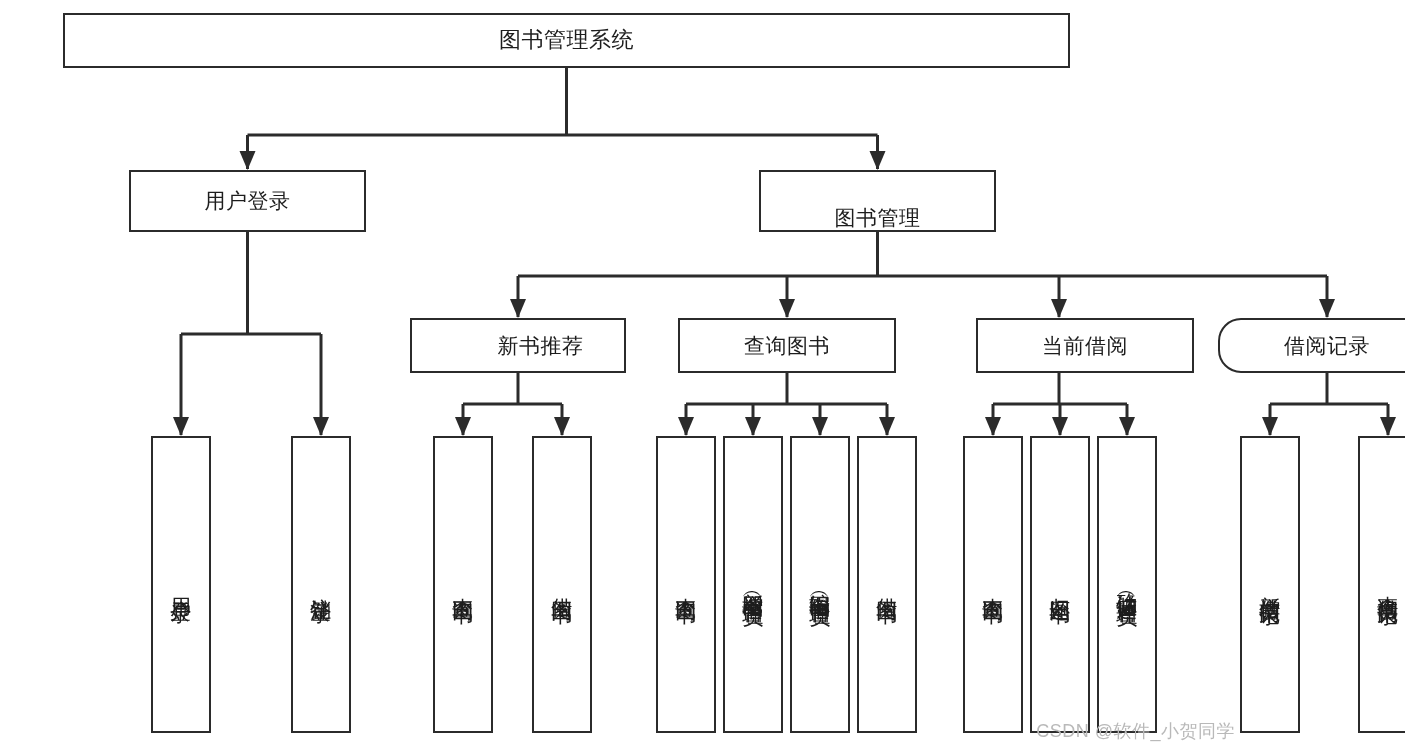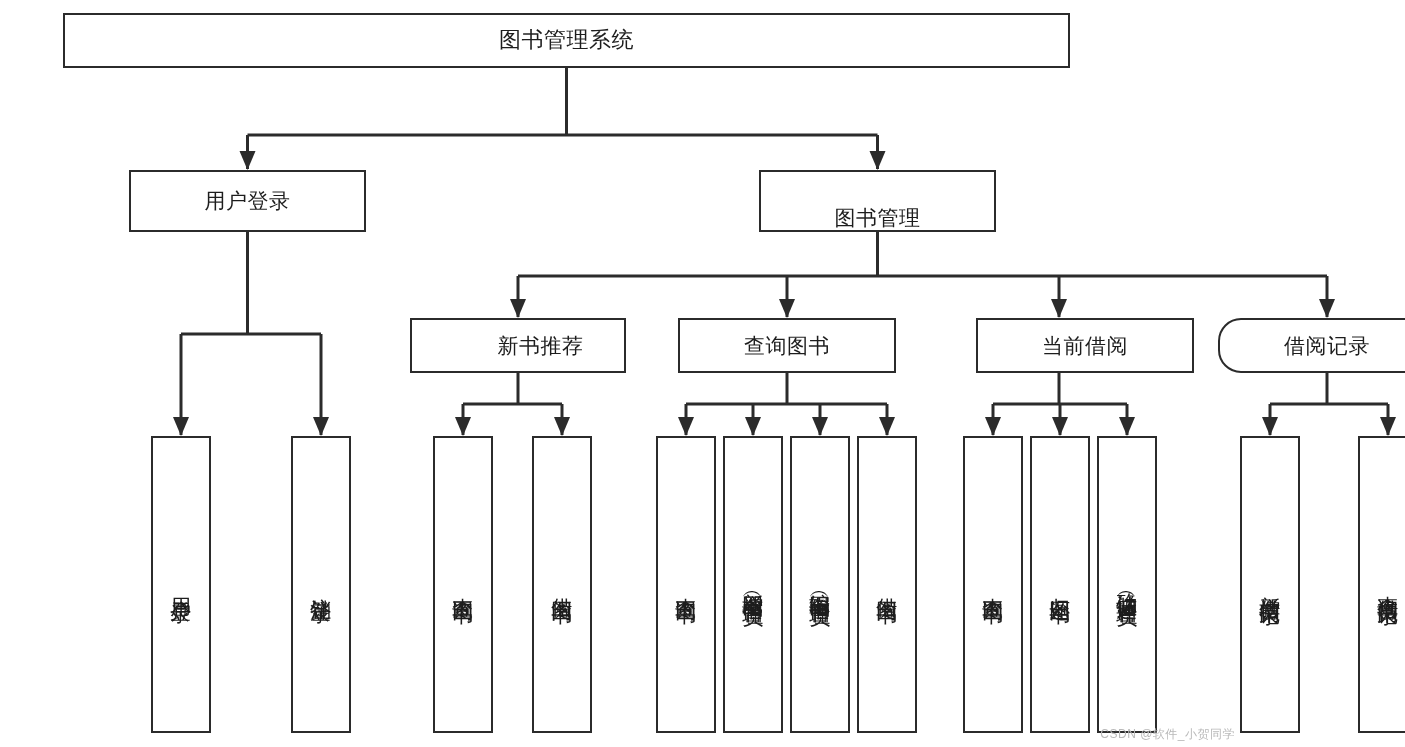--- a/index.html
+++ b/index.html
@@ -42,21 +42,21 @@
     line-height:1.22;
     letter-spacing:2px;
     white-space:nowrap;
     max-height:100%;
   }
   #root-node .label{font-size:22px;}
   .watermark{
     position:absolute;
     right:8px;
     bottom:4px;
-    font-size:12px;
+    font-size:18px;
     color:#b9b9b9;
     white-space:nowrap;
     letter-spacing:0.5px;
     pointer-events:none;
   }
 </style>
 </head>
 <body>
 
 <div id="diagram-root">

